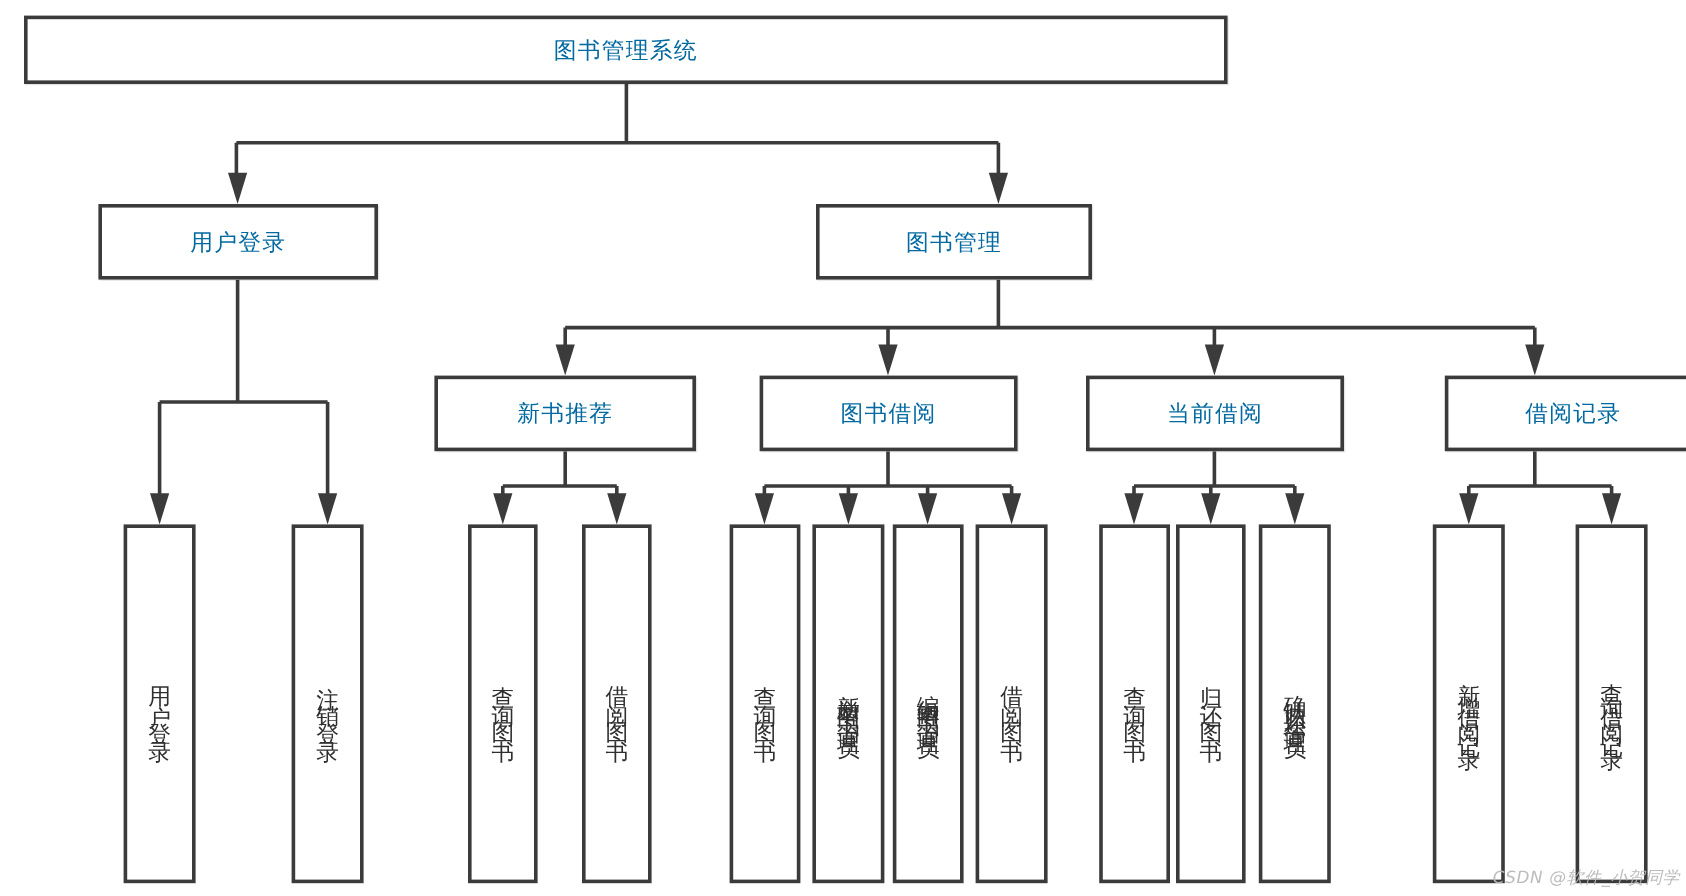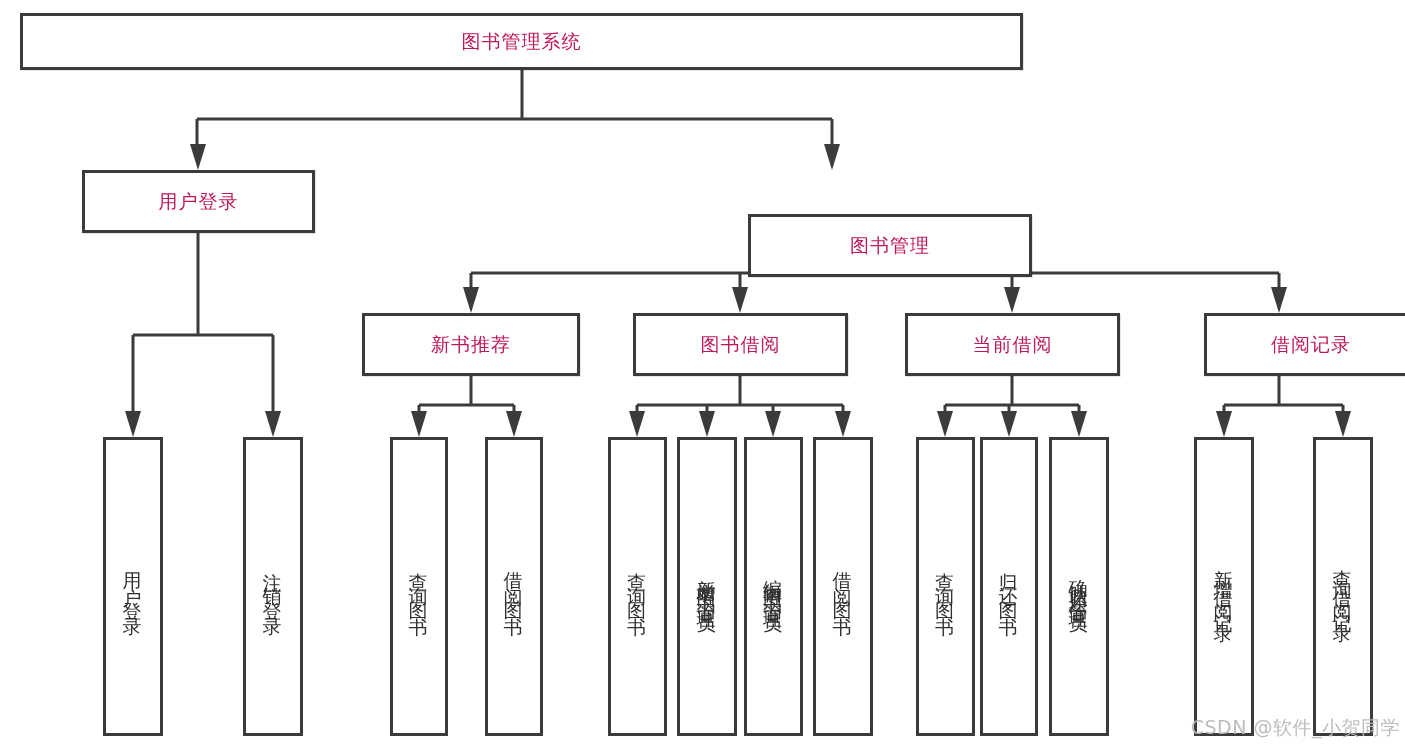--- a/index.html
+++ b/index.html
@@ -4,35 +4,35 @@
 <style>
   html,body{margin:0;padding:0;background:#ffffff;}
   body{font-family:"DejaVu Sans","Liberation Sans",sans-serif;}
   .canvas{
     position:relative;width:1405px;height:747px;background:#ffffff;overflow:hidden;
   }
   .connectors{position:absolute;left:0;top:0;width:1405px;height:747px;}
   .node{
     position:absolute;box-sizing:border-box;border:3px solid #3b3b3b;background:#ffffff;
     display:flex;align-items:center;justify-content:center;
-    color:#be185d;font-size:19px;letter-spacing:1px;
+    color:#0369a1;font-size:19px;letter-spacing:1px;
     box-shadow:1px 1px 0 rgba(0,0,0,0.10);
   }
   .leaf{
     position:absolute;box-sizing:border-box;border:3px solid #3b3b3b;background:#ffffff;
     display:flex;align-items:center;justify-content:center;
     color:#2f2f2f;font-size:19px;
   }
   .vtext{writing-mode:vertical-rl;text-orientation:mixed;white-space:nowrap;}
   .sp4{letter-spacing:15px;}
   .sp6{letter-spacing:11px;}
   .sp9{letter-spacing:5px;}
   .watermark{
     position:absolute;right:5px;bottom:6px;
-    color:rgba(184,184,184,0.95);font-size:19px;letter-spacing:0.5px;z-index:5;
+    color:rgba(184,184,184,0.95);font-size:14px;letter-spacing:0.5px;z-index:5;font-style:italic;
   }
 </style>
 </head>
 <body>
 
 <div class="canvas">
 
   <svg class="connectors" viewBox="0 0 1405 747" xmlns="http://www.w3.org/2000/svg">
     <g stroke="#3b3b3b" stroke-width="3" fill="none">
 
@@ -70,21 +70,21 @@
     </g>
   </svg>
 
   <div class="node" style="left:20px;top:13px;width:1003px;height:57px;">
     <span>图书管理系统</span>
   </div>
 
   <div class="node" style="left:82px;top:170px;width:233px;height:63px;">
     <span>用户登录</span>
   </div>
-  <div class="node" style="left:748px;top:170px;width:284px;height:63px;margin-top:44px;">
+  <div class="node" style="left:680px;top:170px;width:230px;height:63px;">
     <span>图书管理</span>
   </div>
 
   <div class="node" style="left:633px;top:313px;width:215px;height:63px;">
     <span>图书借阅</span>
   </div>
   <div class="node" style="left:362px;top:313px;width:218px;height:63px;">
     <span>新书推荐</span>
   </div>
   <div class="node" style="left:905px;top:313px;width:215px;height:63px;align-items:center;">

